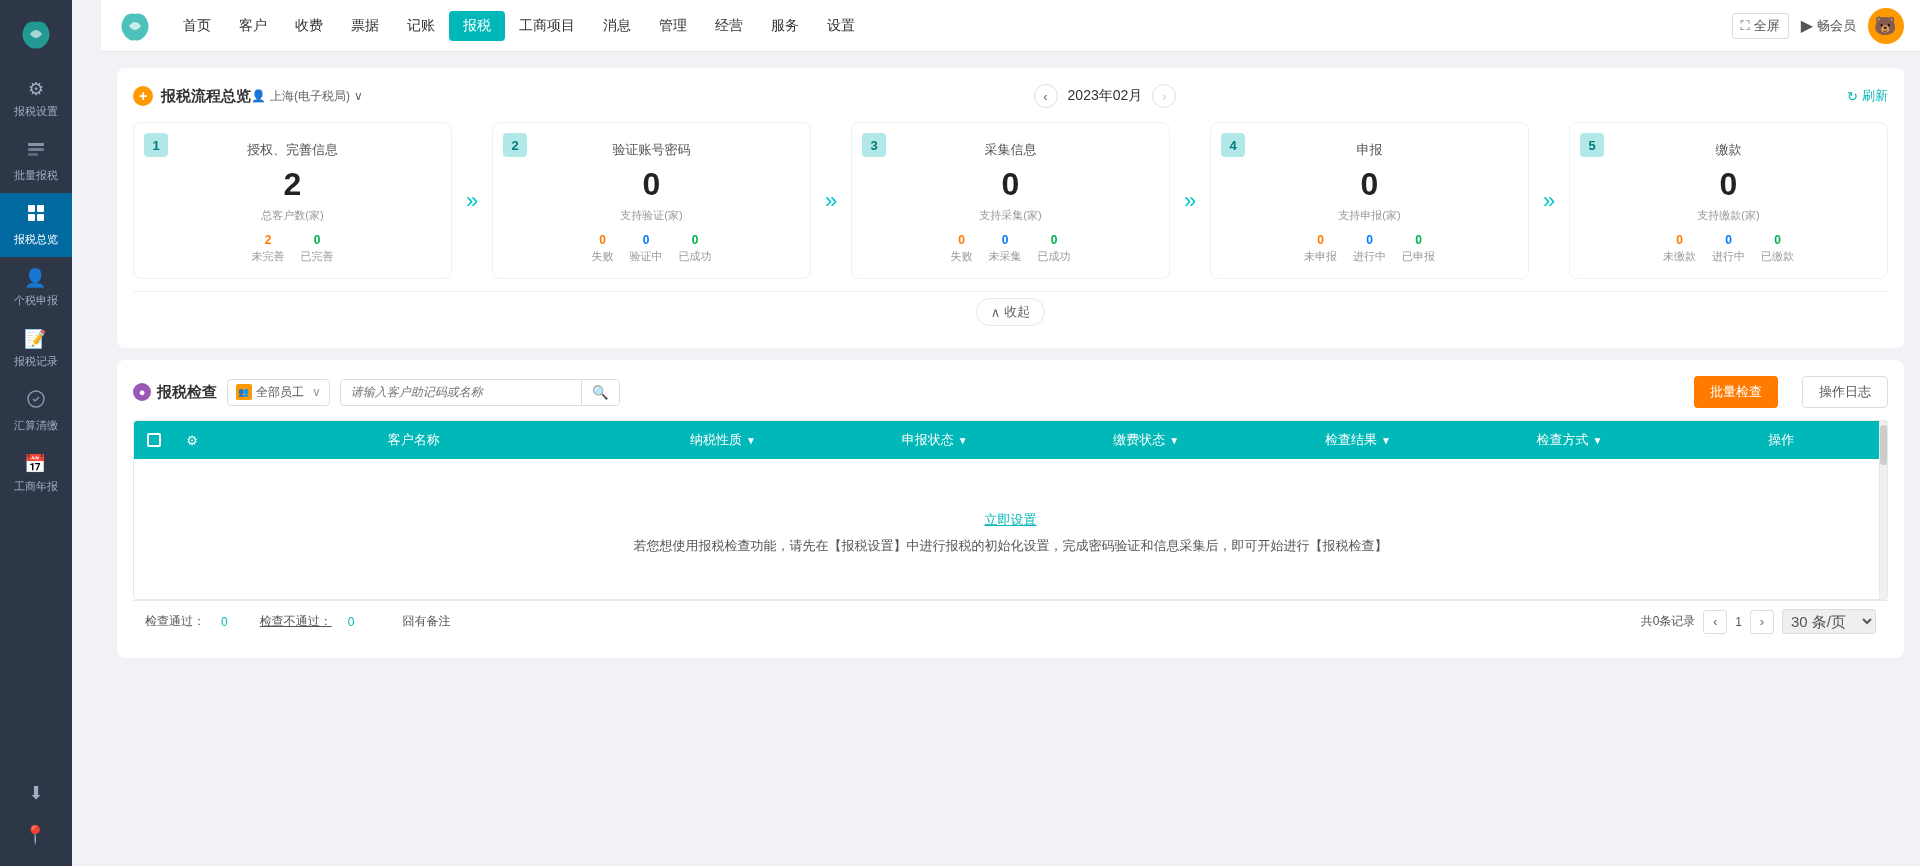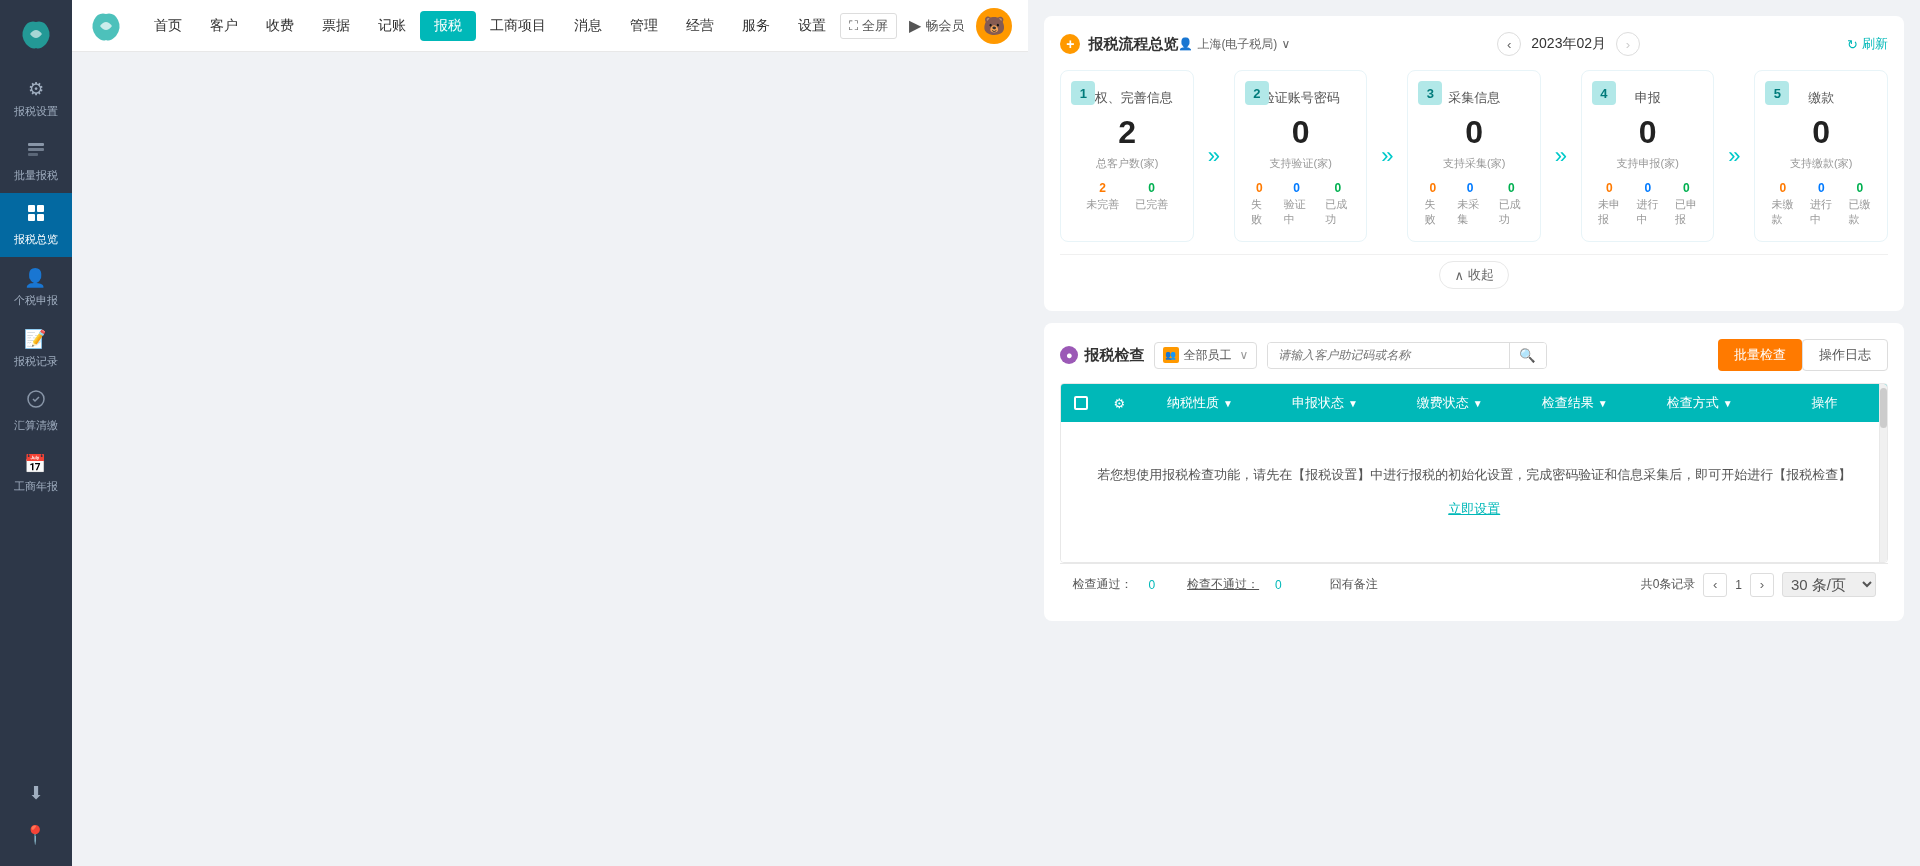--- a/index.html
+++ b/index.html
@@ -44,22 +44,23 @@
       align-items: center;
       gap: 0;
       width: 100%;
       padding-bottom: 10px;
     }
 
     
     .main-area {
       flex: 1;
       display: flex;
-      flex-direction: row;
+      flex-direction: column;
       overflow: hidden;
+      padding-left: 29px;
     }
     .topnav {
       background: #fff;
       height: 52px;
       display: flex;
       align-items: center;
       padding: 0 16px;
       border-bottom: 1px solid #e8e8e8;
       flex-shrink: 0;
     }
@@ -372,21 +373,21 @@
       padding: 5px 10px;
       background: #fff;
       border: none;
       cursor: pointer;
       color: #999;
       border-left: 1px solid #ddd;
     }
     .check-actions {
       margin-left: auto;
       display: flex;
-      gap: 0;
+      gap: 24px;
     }
     .btn-orange {
       background: #ff7a00;
       color: #fff;
       border: none;
       padding: 6px 16px;
       border-radius: 4px;
       cursor: pointer;
       font-size: 13px;
     }
@@ -772,20 +773,23 @@
       </div>
 
       <div class="table-wrap" style="position:relative;">
         <div class="table-header">
           <div class="th-check">
             <div class="checkbox-custom"></div>
           </div>
           <div class="th-gear">
             <span>⚙</span>
           </div>
+          <div class="th-cell name-col">
+            <span>客户名称</span>
+          </div>
           <div class="th-cell">
             <span>纳税性质</span>
             <span class="filter-icon">▼</span>
           </div>
           <div class="th-cell">
             <span>申报状态</span>
             <span class="filter-icon">▼</span>
           </div>
           <div class="th-cell">
             <span>缴费状态</span>
@@ -798,24 +802,24 @@
           <div class="th-cell">
             <span>检查方式</span>
             <span class="filter-icon">▼</span>
           </div>
           <div class="th-cell">
             <span>操作</span>
           </div>
         </div>
 
         <div class="table-empty">
-          <div>若您想使用报税检查功能，请先在【报税设置】中进行报税的初始化设置，完成密码验证和信息采集后，即可开始进行【报税检查】</div>
           <div style="margin-top:8px;">
             <span class="table-empty-link">立即设置</span>
           </div>
+          <div>若您想使用报税检查功能，请先在【报税设置】中进行报税的初始化设置，完成密码验证和信息采集后，即可开始进行【报税检查】</div>
         </div>
 
         <div style="position:absolute;right:0;top:0;bottom:0;width:8px;background:#f0f0f0;border-left:1px solid #e8e8e8;">
           <div style="width:100%;height:40px;background:#ccc;border-radius:4px;margin-top:4px;"></div>
         </div>
       </div>
 
       <div class="table-footer">
         <span>检查通过：</span>
         <span class="footer-link">0</span>

